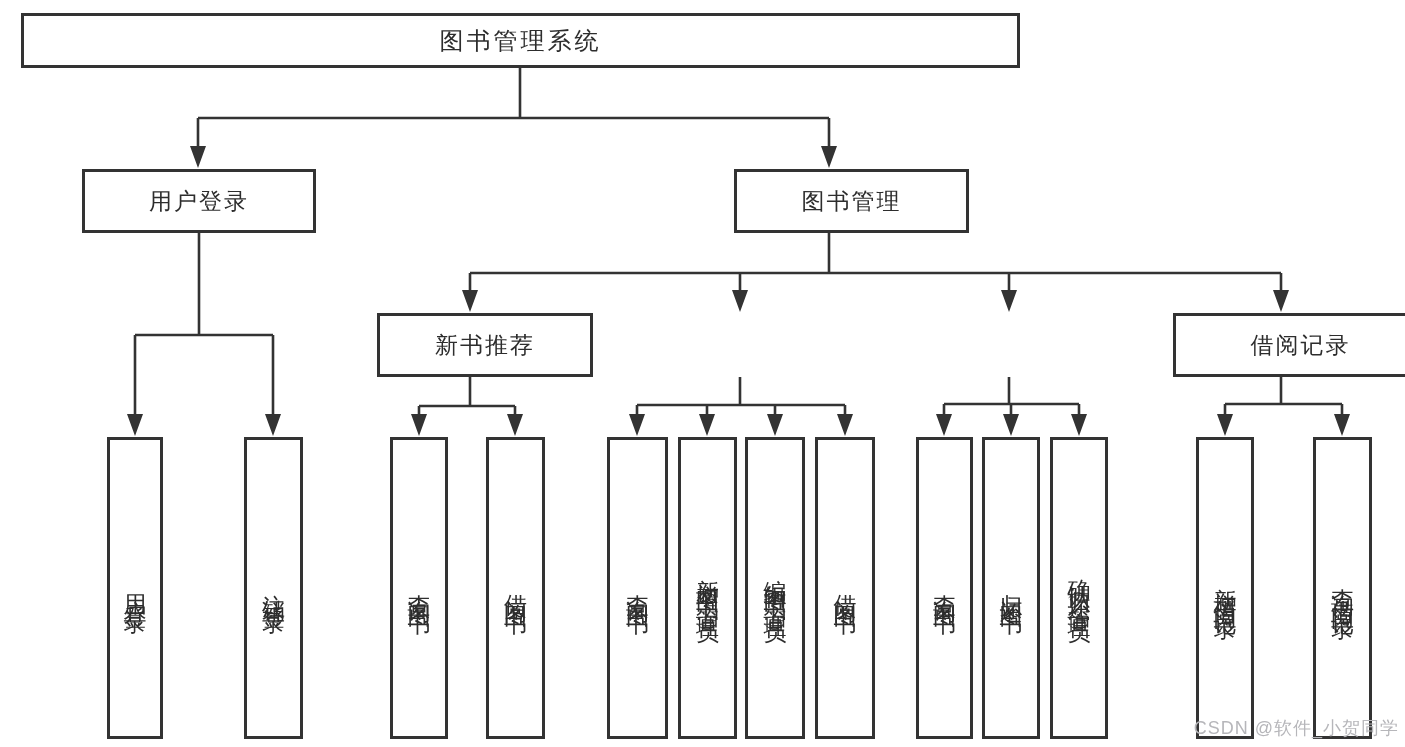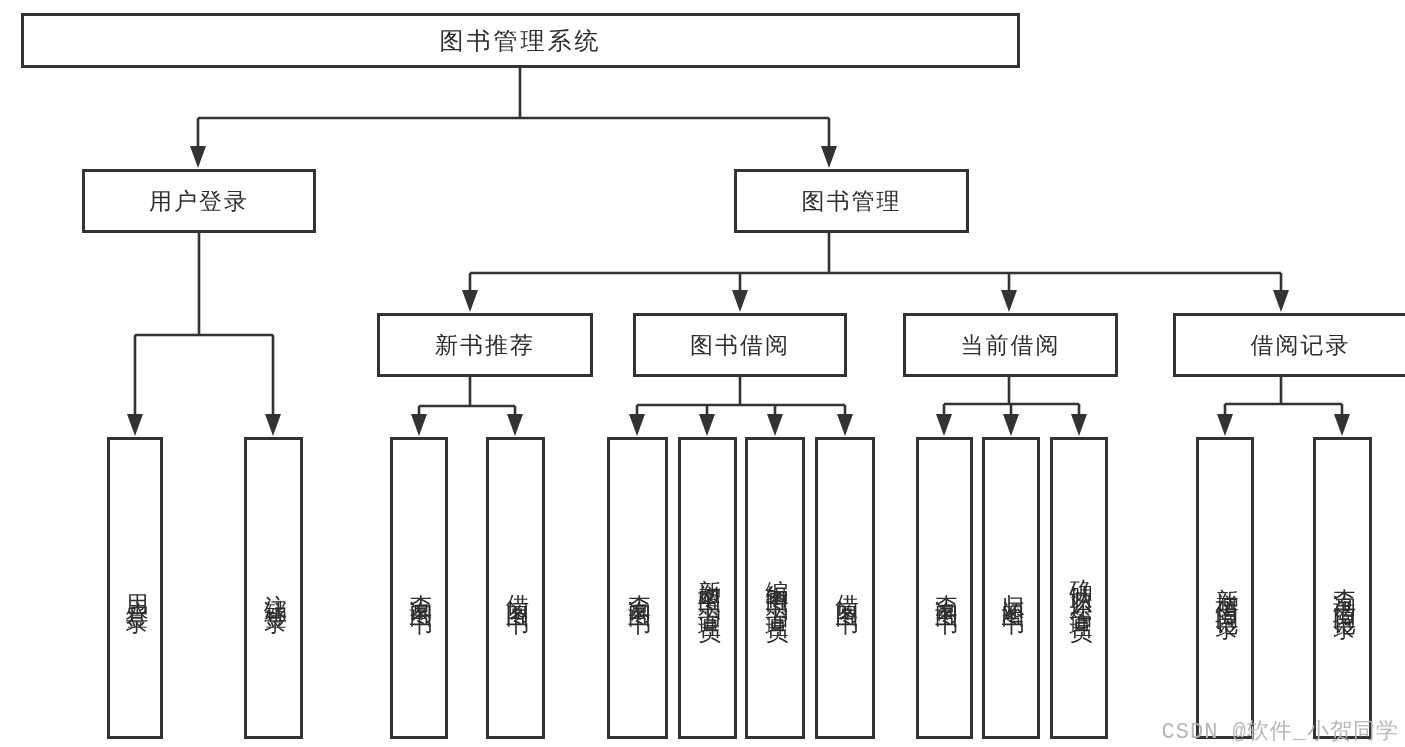--- a/index.html
+++ b/index.html
@@ -1,20 +1,20 @@
 <!DOCTYPE html>
 <html style="--line: #333333; --text: #2d2d2d; --node-background: #ffffff; --watermark: #b6b6ba;"><head>
 <meta charset="utf-8">
 <style>
   html,body{margin:0;padding:0;background:#ffffff;}
   .canvas{
     position:relative;
     width:1405px;height:747px;
     background:#ffffff;
-    font-family:Liberation Mono, monospace;
+    font-family:Liberation Sans, sans-serif;
     overflow:hidden;
   }
   svg.connectors{position:absolute;left:0;top:0;width:1405px;height:747px;}
   .wire{stroke:var(--line,#333333);stroke-width:2.6;fill:none;}
   .head{fill:var(--line,#333333);stroke:none;}
   .node{
     position:absolute;
     box-sizing:border-box;
     background:var(--node-background,#ffffff);
     border:3px solid var(--line,#333333);
@@ -27,21 +27,21 @@
   .node.v .vtext{
     writing-mode:vertical-rl;
     text-orientation:mixed;
     letter-spacing:6px;
     line-height:1;
     white-space:nowrap;
   }
   .watermark{
     position:absolute;
     right:6px;top:716px;
-    font-size:22px;
+    font-size:18px;
     color:var(--watermark,#b6b6ba);
     letter-spacing:1px;
     white-space:nowrap;
   }
 </style>
 </head>
 <body>
 
 <div class="canvas">
 
@@ -83,26 +83,20 @@
   <div class="node h" style="left:82px;top:169px;width:234px;height:64px;">
     <span>用户登录</span>
   </div>
   <div class="node h" style="left:712px;top:169px;width:235px;height:64px;margin-left:22px;">
     <span>图书管理</span>
   </div>
 
   <div class="node h" style="left:362px;top:313px;width:216px;height:64px;margin-left:15px;">
     <span>新书推荐</span>
   </div>
-  <div class="node h" style="left:633px;top:313px;width:214px;height:64px;">
-    <span>图书借阅</span>
-  </div>
-  <div class="node h" style="left:903px;top:313px;width:215px;height:64px;">
-    <span>当前借阅</span>
-  </div>
   <div class="node h" style="left:1173px;top:313px;width:255px;height:64px;">
     <span>借阅记录</span>
   </div>
 
   <div class="node v" style="left:107px;top:437px;width:56px;height:302px;">
     <span class="vtext">用户登录</span>
   </div>
   <div class="node v" style="left:244px;top:437px;width:59px;height:302px;">
     <span class="vtext">注销登录</span>
   </div>

